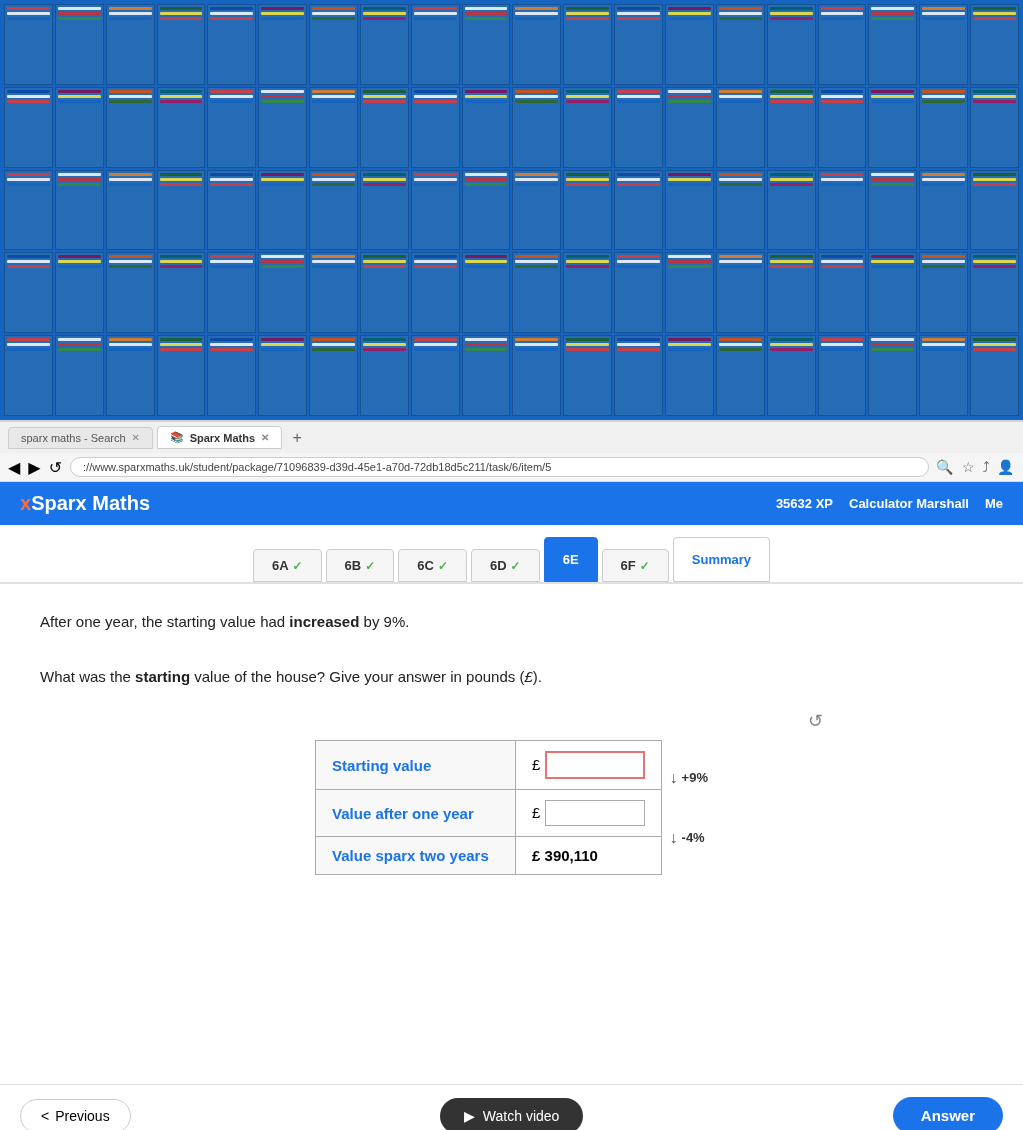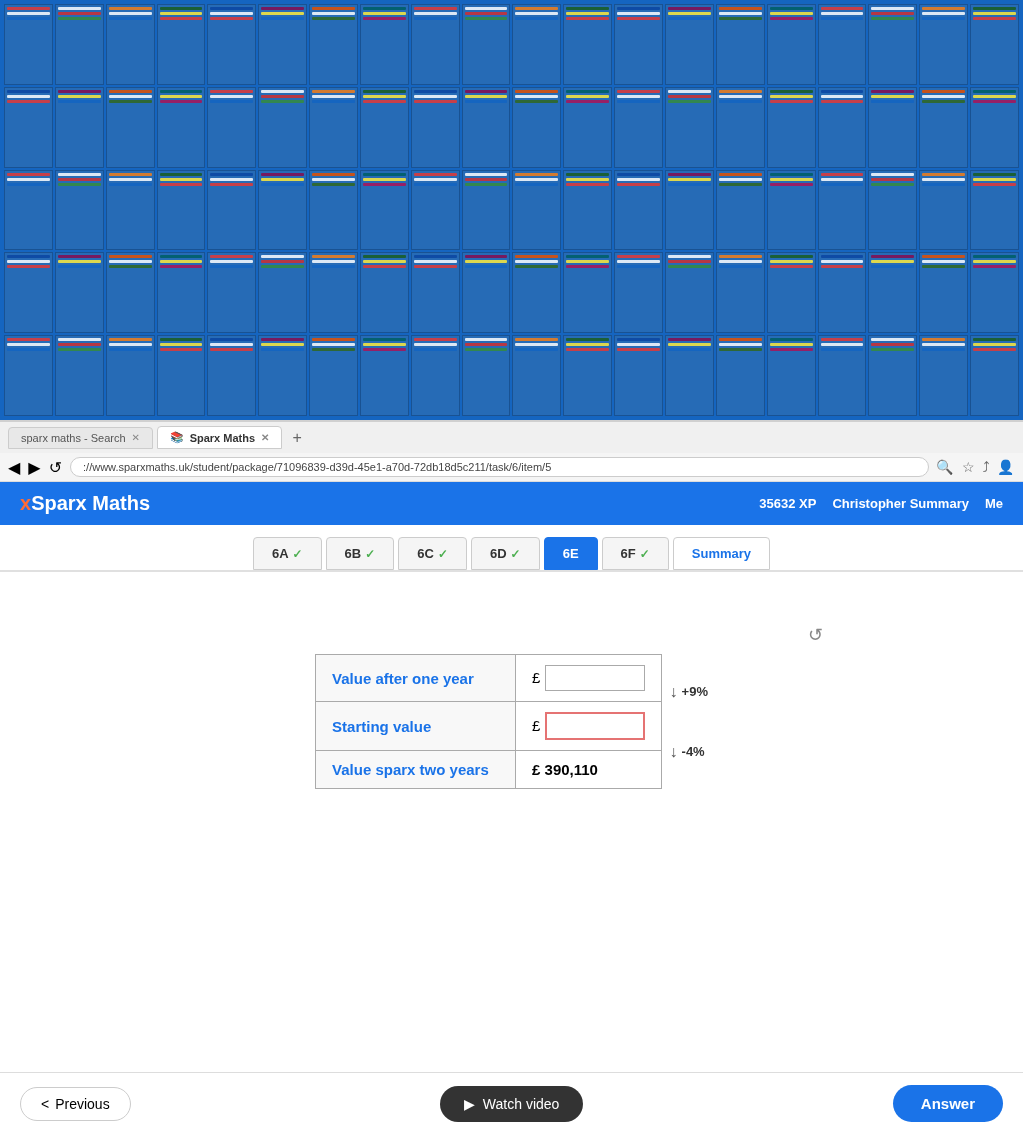--- a/index.html
+++ b/index.html
@@ -163,20 +163,21 @@
       align-items: center;
       gap: 4px;
     }
     .nav-tab.active {
       background: #1a73e8;
       color: white;
       border-color: #1a73e8;
     }
     .nav-tab.completed {
       color: #333;
+      margin-top: 12px;
     }
     .check-mark {
       color: #4caf50;
       font-size: 12px;
     }
     .summary-tab {
       background: white;
       border: 1px solid #ccc;
       color: #1a73e8;
       font-weight: bold;
@@ -874,21 +875,21 @@
     <span>👤</span>
   </div>
 </div>
 
 <div class="sparx-header">
   <div class="sparx-logo">
     <span style="color:#ff6b35;">x</span><span>Sparx Maths</span>
   </div>
   <div class="header-right">
     <span class="xp-badge">35632 XP</span>
-    <span class="username">Christopher Summary</span>
+    <span class="username">Calculator Marshall</span>
     <span class="menu-text">Me</span>
   </div>
 </div>
 
 <div class="tab-nav">
   <div class="nav-tab completed">
     <span>6A</span>
     <span class="check-mark">✓</span>
   </div>
   <div class="nav-tab completed">
@@ -912,40 +913,44 @@
   </div>
   <div class="nav-tab summary-tab">
     <span>Summary</span>
   </div>
 </div>
 
 <div class="main-content">
 
 
   <div class="question-text">
-  </div>
-
+    <div>After one year, the starting value had <strong>increased</strong> by 9%.</div>
+  </div>
+
+  <div class="question-text" style="margin-bottom:20px;">
+    What was the <strong>starting</strong> value of the house? Give your answer in pounds (<em>£</em>).
+  </div>
 
   <div class="refresh-icon-row">
     <span class="refresh-icon">↺</span>
   </div>
 
   <div class="table-with-arrows">
     <table class="answer-table">
       <tbody>
         <tr>
+          <td class="label-col">Starting value</td>
+          <td class="value-col">
+            £ <input class="input-field" type="text" value="" style="">
+          </td>
+        </tr>
+        <tr>
           <td class="label-col">Value after one year</td>
           <td class="value-col">
             £ <input class="input-field second" type="text" value="" style="">
-          </td>
-        </tr>
-        <tr>
-          <td class="label-col">Starting value</td>
-          <td class="value-col">
-            £ <input class="input-field" type="text" value="" style="">
           </td>
         </tr>
         <tr>
           <td class="label-col">Value sparx two years</td>
           <td class="value-col">
             <span class="static-value">£ 390,110</span>
           </td>
         </tr>
       </tbody>
     </table>

